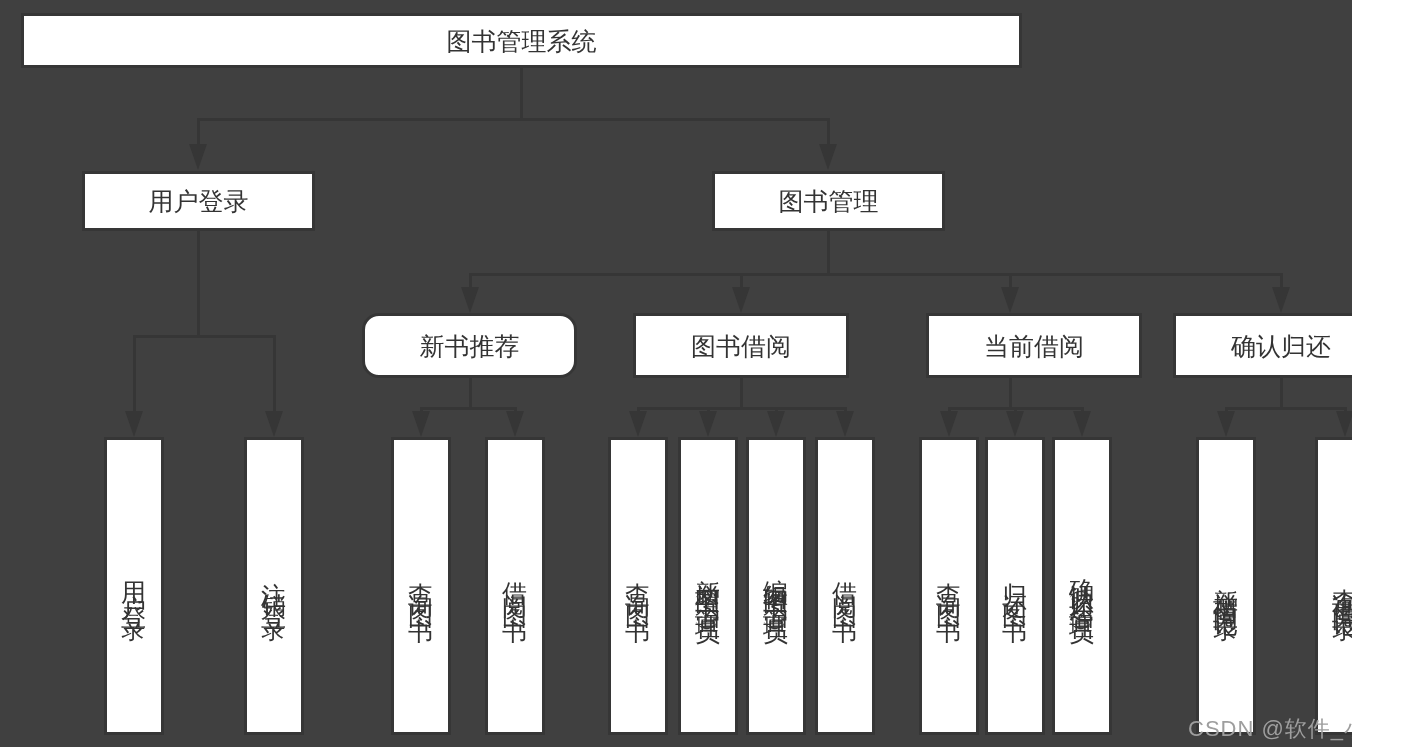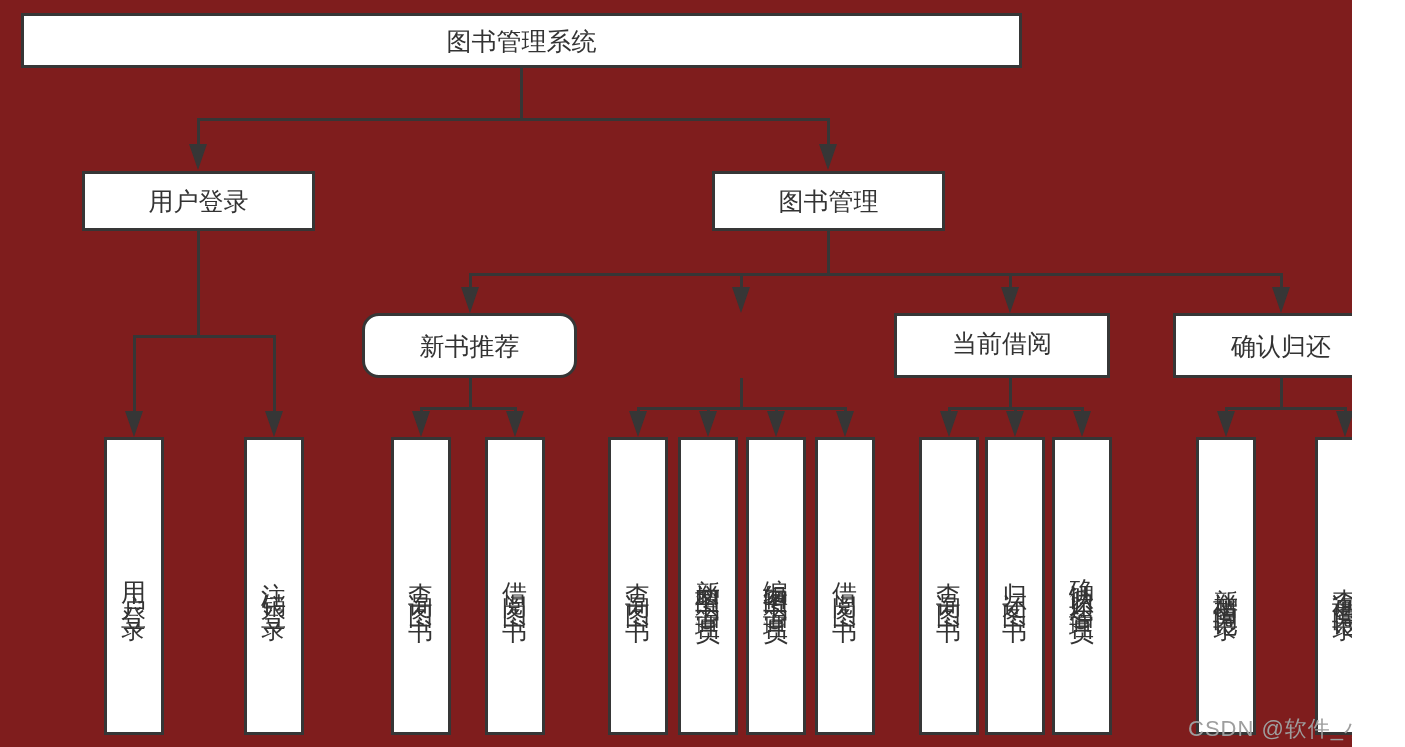--- a/index.html
+++ b/index.html
@@ -5,21 +5,21 @@
   html, body {
     margin: 0;
     padding: 0;
     background: #ffffff;
     font-family: "Liberation Sans", "DejaVu Sans", sans-serif;
   }
   #canvas {
     position: relative;
     width: 1352px;
     height: 747px;
-    background: #7f1d1d;
+    background: #404040;
     overflow: hidden;
   }
   .node {
     position: absolute;
     background: #ffffff;
     border: 3px solid #363636;
     box-sizing: border-box;
     display: flex;
     align-items: center;
     justify-content: center;
@@ -103,21 +103,24 @@
   <div class="vline" style="left:740px; top:273px; height:18px;"></div>
   <div class="arrow" style="left:732px; top:287px;"></div>
   <div class="vline" style="left:1009px; top:273px; height:18px;"></div>
   <div class="arrow" style="left:1001px; top:287px;"></div>
   <div class="vline" style="left:1280px; top:273px; height:18px;"></div>
   <div class="arrow" style="left:1272px; top:287px;"></div>
 
   <div class="node" style="left:362px; top:313px; width:215px; height:65px;border-radius:17px;">
     <span class="label">新书推荐</span>
   </div>
-  <div class="node" style="left:894px; top:313px; width:216px; height:65px;font-family:Liberation Mono, monospace;">
+  <div class="node" style="left:633px; top:313px; width:216px; height:65px;">
+    <span class="label">图书借阅</span>
+  </div>
+  <div class="node" style="left:926px; top:313px; width:216px; height:65px;">
     <span class="label">当前借阅</span>
   </div>
   <div class="node" style="left:1173px; top:313px; width:216px; height:65px;">
     <span class="label">确认归还</span>
   </div>
 
   <div class="vline" style="left:469px; top:378px; height:29px;"></div>
   <div class="hline" style="left:420px; top:407px; width:97px;"></div>
   <div class="vline" style="left:420px; top:407px; height:8px;"></div>
   <div class="arrow" style="left:412px; top:411px;"></div>

